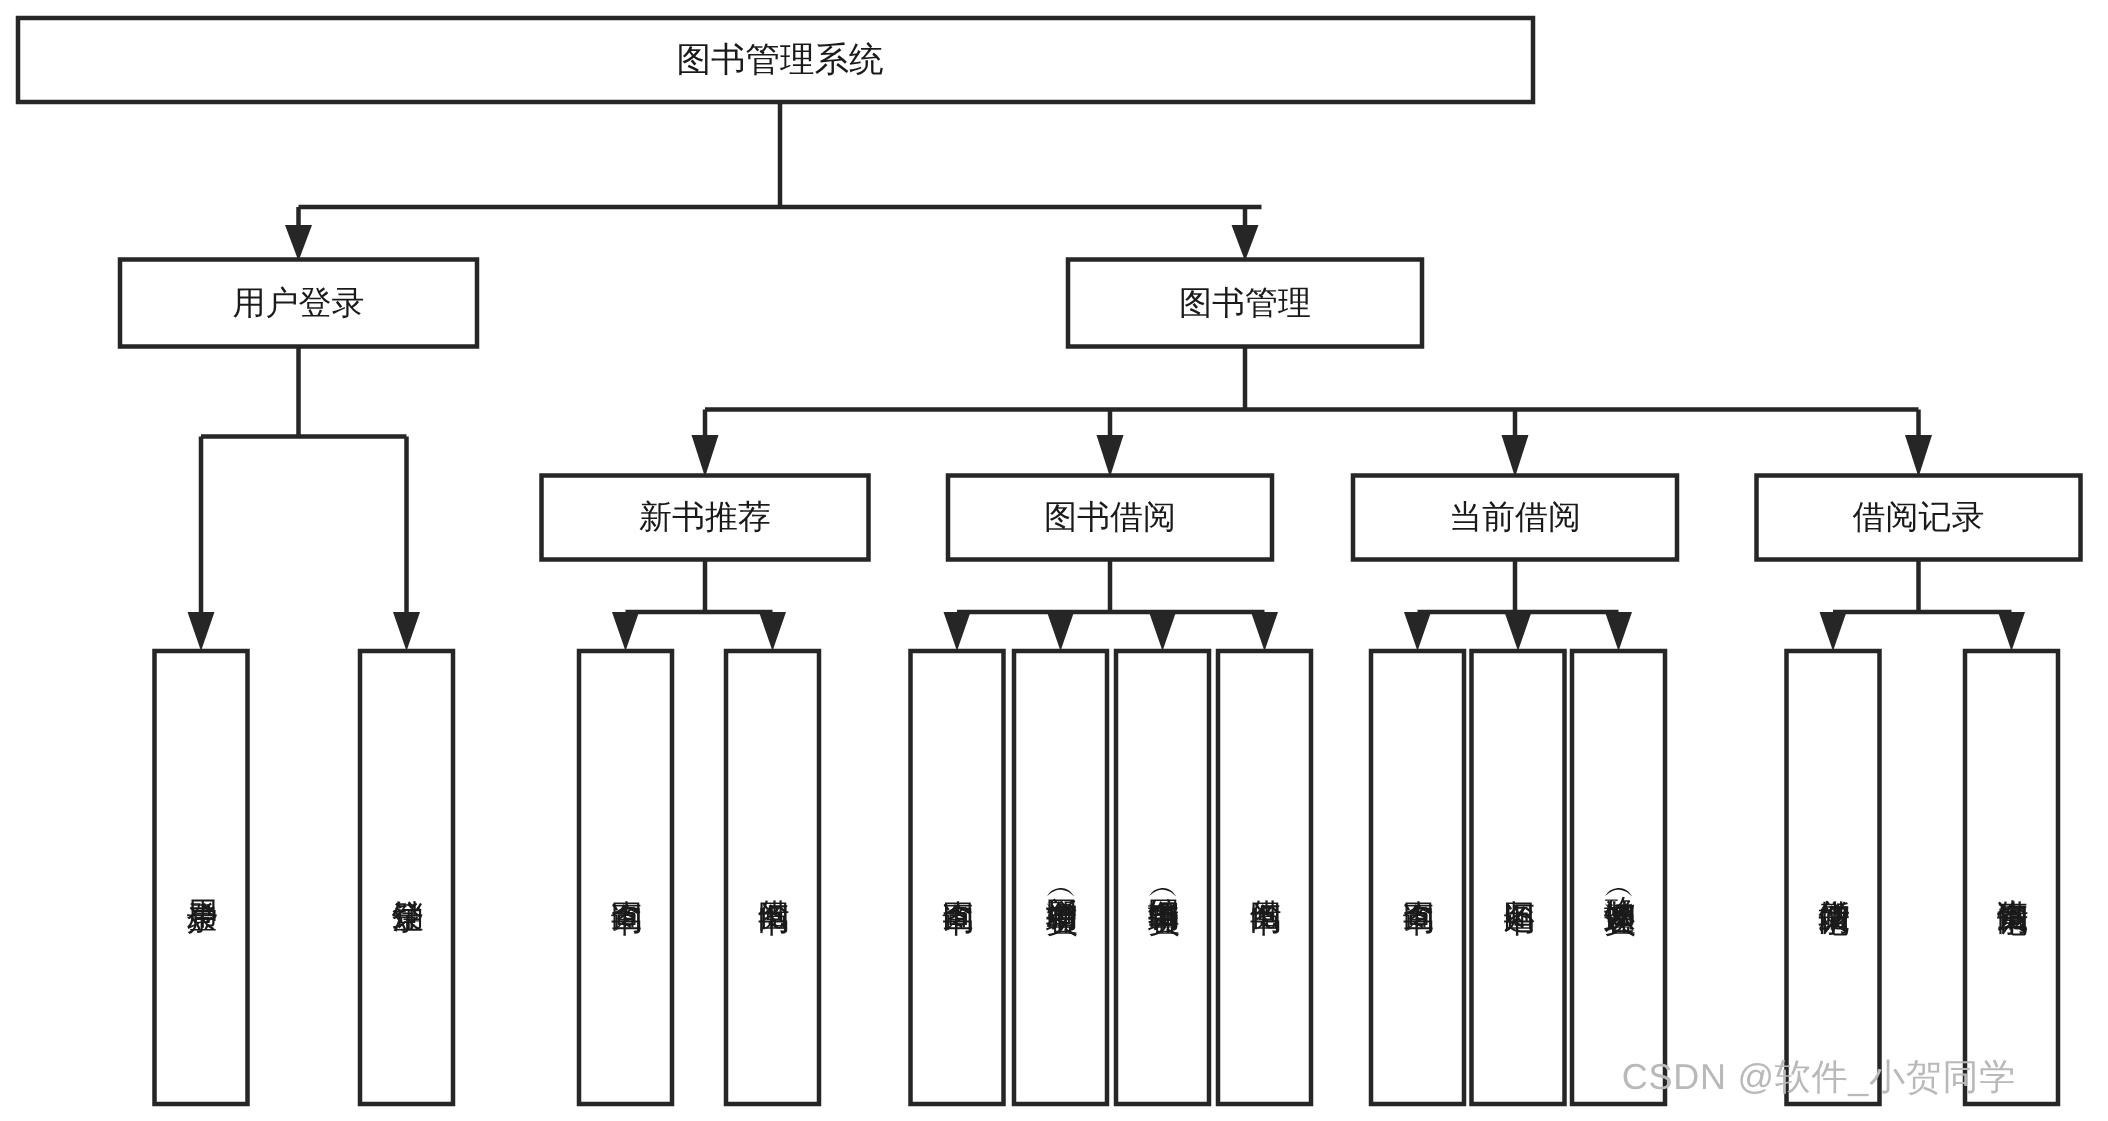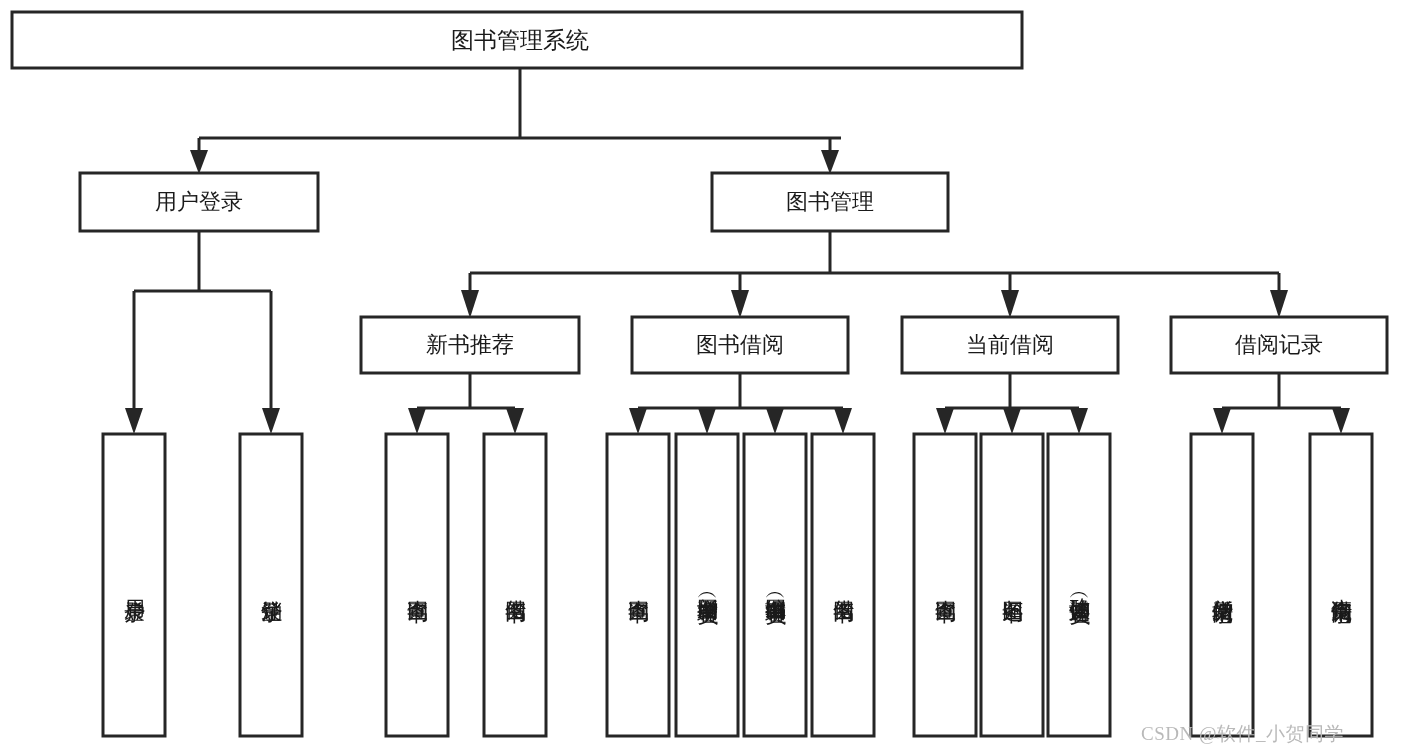--- a/index.html
+++ b/index.html
@@ -70,23 +70,23 @@
     white-space: nowrap;
     text-align: center;
     display: flex;
     align-items: center;
     justify-content: center;
     pointer-events: none;
   }
   .watermark {
     position: absolute;
     right: 6px;
-    bottom: 0;
-    font-family: Liberation Serif, serif;
-    font-size: 19px;
+    bottom: 13px;
+    font-family: Liberation Sans, sans-serif;
+    font-size: 24px;
     color: #b9b9b9;
     white-space: nowrap;
     letter-spacing: 0.5px;
   }
 </style>
 </head>
 <body>
 
 <div id="diagram-root">
 

